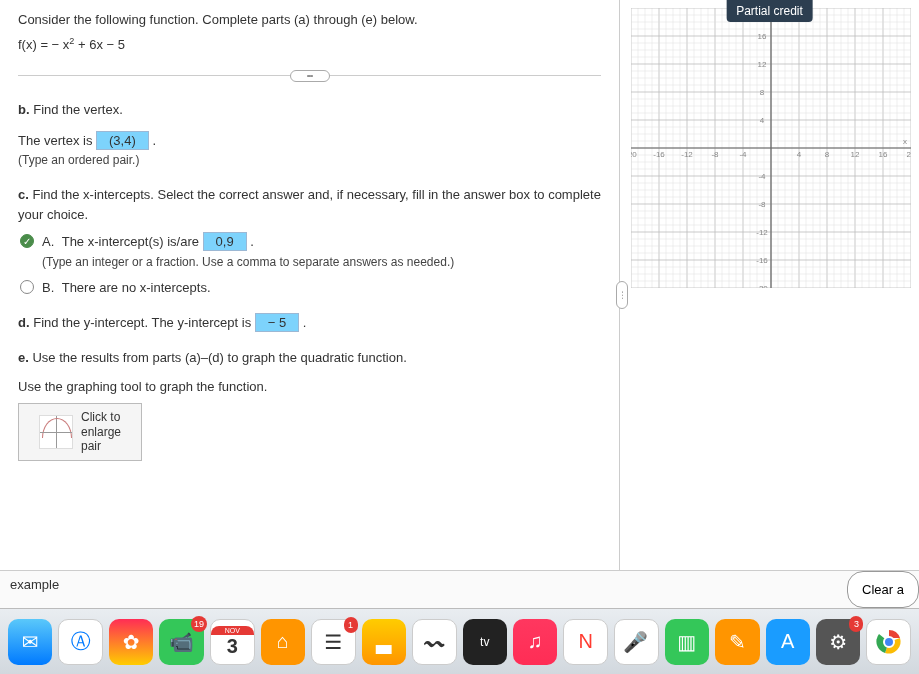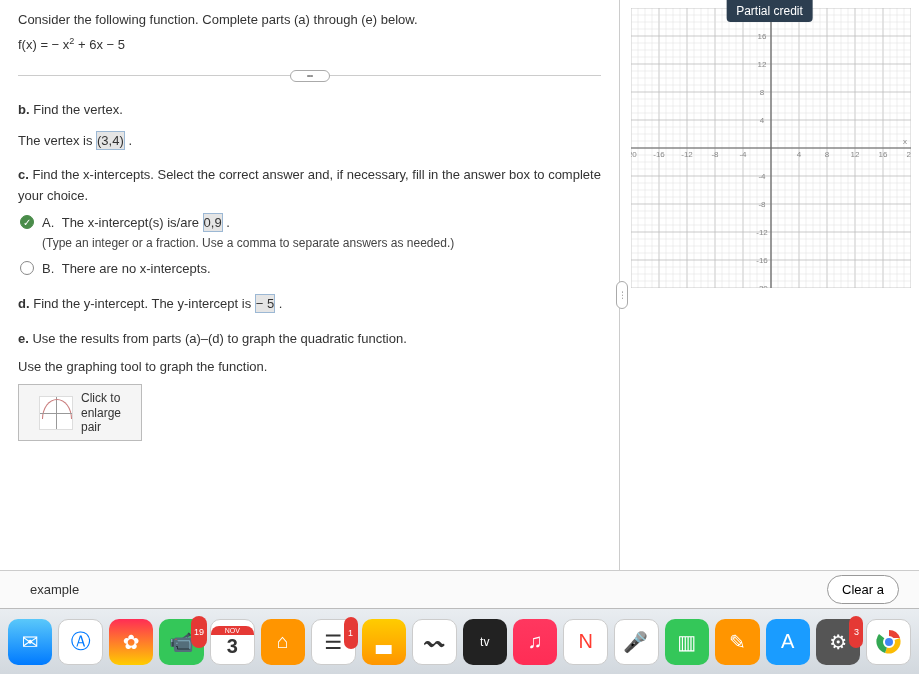--- a/index.html
+++ b/index.html
@@ -9,41 +9,41 @@
 .right-panel{width:300px;padding:8px;position:relative;border-left:1px solid #ccc}
 .divider-handle{position:absolute;left:-4px;top:50%;transform:translateY(-50%);width:12px;height:28px;border:1px solid #aaa;border-radius:6px;background:#fff;display:flex;align-items:center;justify-content:center;font-size:9px;color:#888;cursor:pointer}
 .dots{letter-spacing:-1px}
 .question-text{margin-bottom:6px;line-height:1.5}
 .formula{margin-bottom:18px}
 .hr-wrap{display:flex;align-items:center;margin:6px 0 18px}
 .hr-wrap .line{flex:1;height:1px;background:#ccc}
 .hr-wrap .pill{width:40px;height:12px;border:1px solid #aaa;border-radius:6px;background:#fff;display:flex;align-items:center;justify-content:center;font-size:8px;color:#888}
 .part{margin-bottom:14px;line-height:1.6}
 .part-label{font-weight:bold}
-.answer-box{background:#e5e5e5;padding:1px 0;border:1px solid #9cb8d4}
+.answer-box{background:#7dd3fc;padding:1px 12px;border:1px solid #9cb8d4}
 .hint{font-size:12px;color:#444}
 .radio-row{display:flex;align-items:flex-start;gap:8px;margin:6px 0 6px 2px}
 .radio-icon{width:14px;height:14px;border-radius:50%;border:1px solid #888;flex-shrink:0;margin-top:2px;position:relative}
 .radio-icon.checked{background:#4a8c4a;border-color:#4a8c4a}
 .radio-icon.checked::after{content:'✓';color:#fff;font-size:10px;position:absolute;top:-1px;left:2px}
 .radio-letter{font-weight:normal;margin-right:4px}
 .graph-button{display:inline-flex;align-items:center;border:1px solid #bbb;padding:6px 20px;background:#f5f5f5;margin-top:6px;cursor:pointer;gap:8px}
 .graph-icon{width:34px;height:34px;position:relative;background:#fff;border:1px solid #ddd}
 .graph-icon::before,.graph-icon::after{content:'';position:absolute;background:#999}
 .graph-icon::before{left:50%;top:0;bottom:0;width:1px}
 .graph-icon::after{top:50%;left:0;right:0;height:1px}
 .graph-icon .curve{position:absolute;width:30px;height:20px;border:1px solid #c97b7b;border-bottom:none;border-radius:50% 50% 0 0/100% 100% 0 0;top:2px;left:2px}
 .graph-btn-text{font-size:12px;line-height:1.2}
-.footer{position:absolute;bottom:66px;left:0;right:0;height:38px;border-top:1px solid #ccc;display:flex;align-items:center;padding:0 20px;background:#fafafa}
+.footer{position:absolute;bottom:66px;left:0;right:0;height:38px;border-top:1px solid #ccc;display:flex;padding:0 0;background:#fafafa}
 .footer-link{font-size:13px;color:#333;padding:6px 10px}
 .footer-link.bold{font-weight:bold}
 .clear-btn{margin-left:auto;border:1px solid #999;border-radius:16px;padding:6px 14px;background:#fff;font-size:13px;cursor:pointer}
 .dock{position:absolute;bottom:0;left:0;right:0;height:66px;background:linear-gradient(#e9edf1,#d2d8de);display:flex;align-items:center;gap:6px;padding:6px 8px;border-top:1px solid #bbb}
 .dock-item{width:46px;height:46px;border-radius:10px;display:flex;align-items:center;justify-content:center;font-size:20px;color:#fff;position:relative;cursor:pointer}
-.dock-item .badge{position:absolute;top:-3px;right:-3px;background:#e53935;color:#fff;font-size:9px;border-radius:8px;min-width:14px;height:32px;display:flex;align-items:center;justify-content:center;padding:0 3px}
+.dock-item .badge{position:absolute;top:-3px;right:-3px;background:#e53935;color:#fff;font-size:9px;border-radius:8px;min-width:14px;height:16px;display:flex;align-items:center;justify-content:center;padding:0 3px}
 .tooltip{position:absolute;top:0;left:50%;transform:translateX(-50%);background:#2c3e50;color:#fff;font-size:12px;padding:4px 10px;border-radius:0 0 4px 4px;z-index:10}
 .coord-plane{width:280px;height:280px;position:relative;margin-left:auto;background:#fff}
 .coord-plane svg{width:100%;height:100%}
 .grid-line{stroke:#ddd;stroke-width:0.5}
 .grid-line.major{stroke:#bbb;stroke-width:0.8}
 .axis-line{stroke:#666;stroke-width:1.2}
 .tick-label{font-size:8px;fill:#888;text-anchor:middle}
 .cal-icon{background:#fff;border:1px solid #ccc;color:#333;flex-direction:column;font-size:8px}
 .cal-top{background:#e53935;color:#fff;width:100%;text-align:center;font-size:7px;padding:1px 0;border-radius:8px 8px 0 0}
 .cal-day{font-size:20px;color:#333;font-weight:bold}
@@ -66,20 +66,21 @@
       <div class="line"></div>
     </div>
 
     <div class="part">
       <span class="part-label">b.</span>
       <span>Find the vertex.</span>
       <div style="height:10px"></div>
       <span>The vertex is </span>
       <span class="answer-box">(3,4)</span>
       <span>.</span>
+      <div class="hint">(Type an ordered pair.)</div>
     </div>
 
     <div class="part">
       <span class="part-label">c.</span>
       <span>Find the x-intercepts. Select the correct answer and, if necessary, fill in the answer box to complete your choice.</span>
       <div class="radio-row">
         <div class="radio-icon checked"></div>
         <div>
           <span class="radio-letter">A.</span>
           <span>The x-intercept(s) is/are </span>

